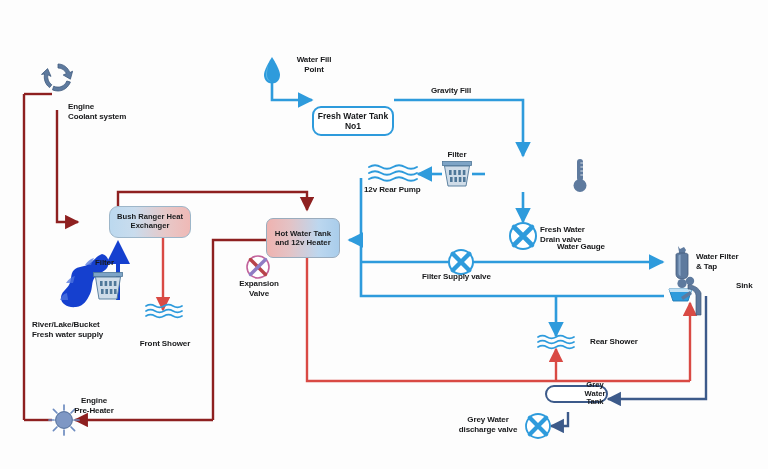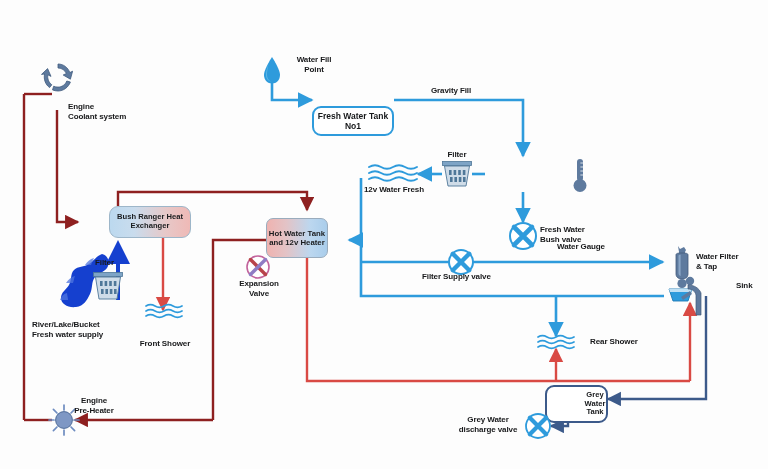--- a/index.html
+++ b/index.html
@@ -132,27 +132,27 @@
     <span>Fresh Water
 Tank No1</span>
   </div>
 
 
   <div class="node box box-grad-bluered" style="left:78px;top:206px;width:82px;height:32px;font-size:7.6px;">
     <span>Bush  Ranger
 Heat Exchanger</span>
   </div>
 
-  <div class="node box box-grad-redblue" style="left:266px;top:218px;width:62px;height:40px;font-size:7.8px;border-radius:7px;">
+  <div class="node box box-grad-redblue" style="left:266px;top:218px;width:74px;height:40px;font-size:7.8px;border-radius:7px;">
     <span>Hot Water
 Tank and
 12v Heater</span>
   </div>
 
-  <div class="node box box-navy" style="left:545px;top:385px;width:63px;height:38px;font-size:7.6px;padding-left:37px;">
+  <div class="node box box-navy" style="left:545px;top:385px;width:63px;height:18px;font-size:7.6px;padding-left:37px;">
     <span>Grey Water
 Tank</span>
   </div>
 
   <div class="icon" style="left:262px;top:56px;">
     <svg width="20" height="30" viewBox="0 0 20 30">
       <path d="M10,1 C10,1 18,13 18,19 C18,24 14.4,27.5 10,27.5 C5.6,27.5 2,24 2,19 C2,13 10,1 10,1 z" fill="#2e9bdc"></path>
       <path d="M6.5,8 C5,12 4,15.5 4,19 C4,22.6 6.4,25 9,25.4 C6,24.2 5,21.6 5,18.6 C5,15.6 5.7,11.6 6.5,8 z" fill="#63bbe8" opacity="0.85"></path>
     </svg>
   </div>
@@ -328,26 +328,26 @@
     </svg>
   </div>
 
   <div class="lbl c" style="left:284px;top:55px;width:60px;font-size:8px;">Water Fill
 Point</div>
 
   <div class="lbl c" style="left:412px;top:86px;width:78px;font-size:8px;">Gravity Fill</div>
 
   <div class="lbl c" style="left:434px;top:150px;width:46px;font-size:8px;">Filter</div>
 
-  <div class="lbl l" style="left:364px;top:185px;width:82px;font-size:8px;">12v Water  Fresh</div>
+  <div class="lbl l" style="left:364px;top:185px;width:82px;font-size:8px;">12v Rear  Pump</div>
 
   <div class="lbl c" style="left:548px;top:194px;width:66px;font-size:8px;margin-top:48px;">Water Gauge</div>
 
   <div class="lbl l" style="left:540px;top:225px;width:72px;font-size:8px;">Fresh Water
-Bush valve</div>
+Drain valve</div>
 
   <div class="lbl l" style="left:422px;top:272px;width:100px;font-size:8px;">Filter Supply valve</div>
 
   <div class="lbl l" style="left:68px;top:102px;width:90px;font-size:8px;">Engine
 Coolant system</div>
 
   <div class="lbl l" style="left:32px;top:320px;width:110px;font-size:8px;">River/Lake/Bucket
 Fresh water supply</div>
 
   <div class="lbl l" style="left:95px;top:258px;width:40px;font-size:8px;">Filter</div>

